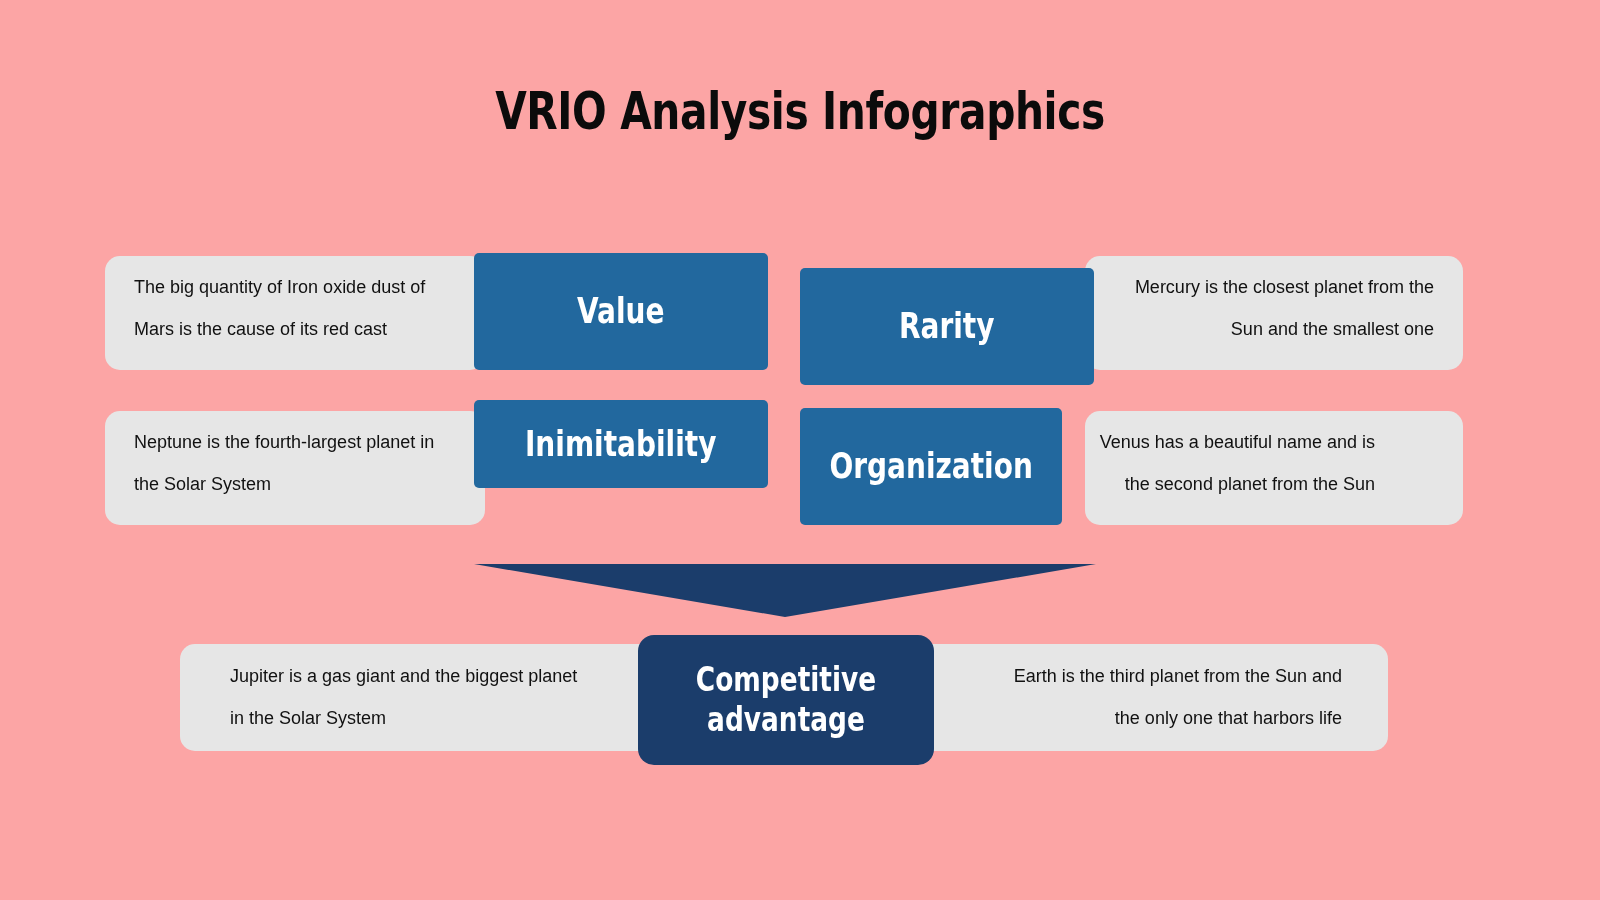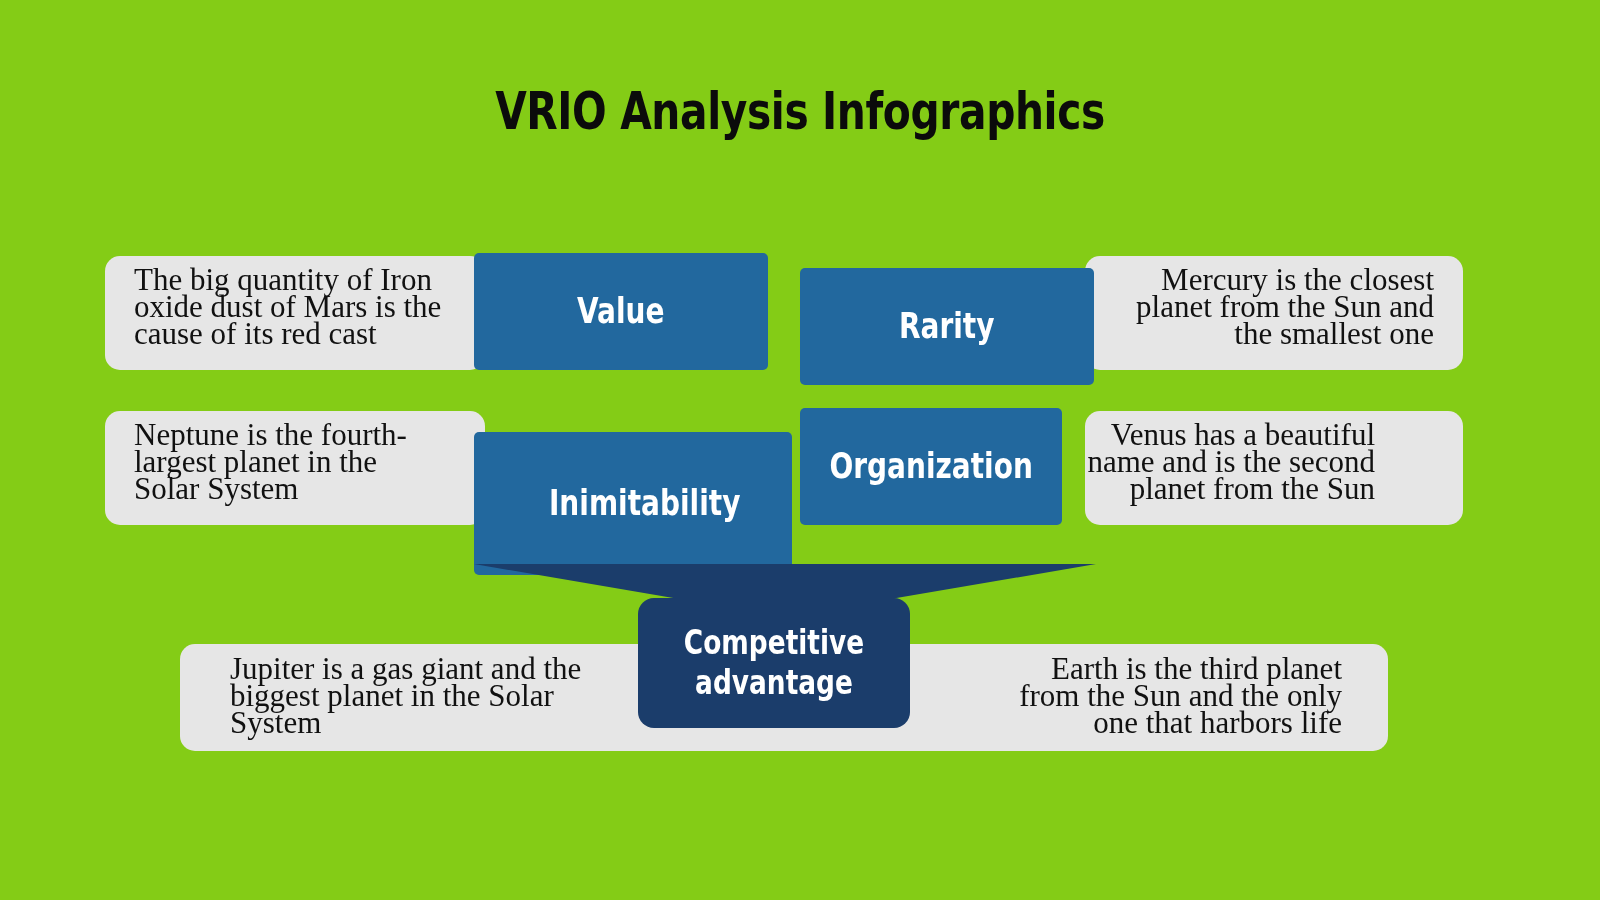--- a/index.html
+++ b/index.html
@@ -14,21 +14,21 @@
     overflow: hidden;
     position: relative;
   }
 
   #slide {
     position: absolute;
     left: 0;
     top: 0;
     width: 1600px;
     height: 900px;
-    background: #84cc16;
+    background: #fca5a5;
   }
 
   
   .title {
     position: absolute;
     left: 0;
     top: 84px;
     width: 1600px;
     text-align: center;
     font-family: "DejaVu Sans", sans-serif;
@@ -44,23 +44,23 @@
 
   
   .gray-panel {
     position: absolute;
     background: #e6e6e6;
     border-radius: 15px;
   }
 
   .desc {
     position: absolute;
-    font-family: Liberation Serif, serif;
-    font-size: 31px;
-    line-height: 27px;
+    font-family: Liberation Sans, sans-serif;
+    font-size: 18px;
+    line-height: 42px;
     color: #111111;
     white-space: pre-line;
   }
   .desc.left  { text-align: left; }
   .desc.right { text-align: right; }
 
   .blue-box {
     position: absolute;
     background: #22689e;
     border-radius: 5px;
@@ -118,29 +118,29 @@
 
   #box-value  { left: 474px; top: 253px; width: 294px; height: 117px; }
   #box-rarity { left: 800px; top: 253px; width: 294px; height: 117px; margin-top: 15px; }
 
   
   #panel-r2-left  { left: 105px;  top: 411px; width: 380px;  height: 114px; }
   #panel-r2-right { left: 1085px; top: 411px; width: 378px;  height: 114px; }
   #desc-r2-left   { left: 134px;  top: 421px; width: 310px; }
   #desc-r2-right  { left: 1071px; top: 421px; width: 304px; }
 
-  #box-inimitability { left: 474px; top: 432px; width: 294px; height: 143px; padding-left: 24px; }
+  #box-inimitability { left: 474px; top: 400px; width: 294px; height: 88px; }
   #box-organization  { left: 800px; top: 408px; width: 262px; height: 117px; }
 
   
   #panel-bottom { left: 180px; top: 644px; width: 1208px; height: 107px; }
   #desc-b-left  { left: 230px;  top: 655px; width: 360px; }
   #desc-b-right { left: 1000px; top: 655px; width: 342px; }
 
-  #box-competitive { left: 638px; top: 598px; width: 272px; height: 130px; }
+  #box-competitive { left: 638px; top: 635px; width: 296px; height: 130px; }
 </style>
 </head>
 <body>
 
 <div id="slide">
 
   <div class="title">VRIO Analysis Infographics</div>
 
   <div class="gray-panel" id="panel-r1-left"></div>
   <div class="desc left" id="desc-r1-left">The big quantity of Iron oxide dust of Mars is the cause of its red cast</div>

